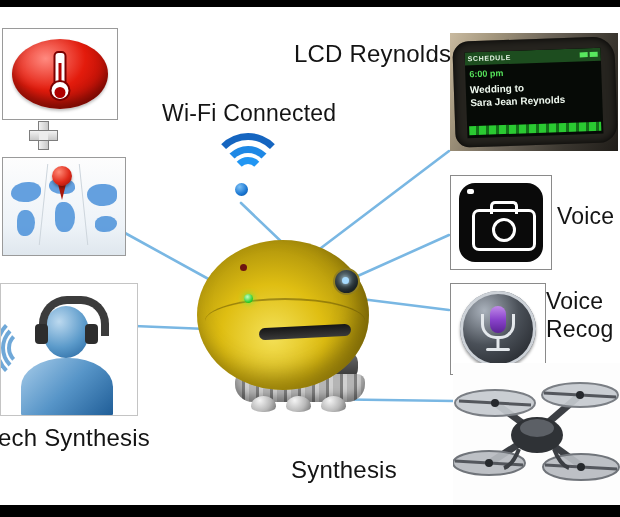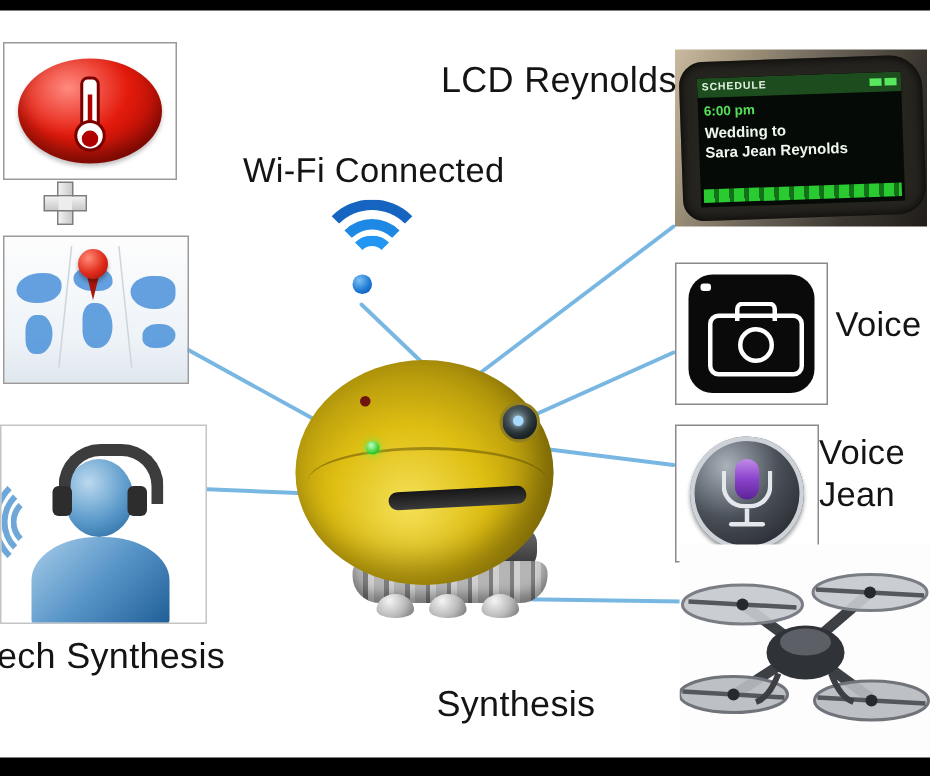--- a/index.html
+++ b/index.html
@@ -300,18 +300,18 @@
       </div>
       <div class="robot-led"></div>
       <div class="robot-dot"></div>
     </div>
   </div>
 
   <div class="label label-lcd">LCD Reynolds</div>
   <div class="label label-wifi">Wi-Fi Connected</div>
   <div class="label label-camera">Voice</div>
   <div class="label label-voice1">Voice</div>
-  <div class="label label-voice2">Jean</div>
+  <div class="label label-voice2">Recog</div>
   <div class="label label-speech">ech Synthesis</div>
   <div class="label label-quad">Synthesis</div>
 
   <div class="bar bar-bottom"></div>
 </div>
 
 </body></html>

